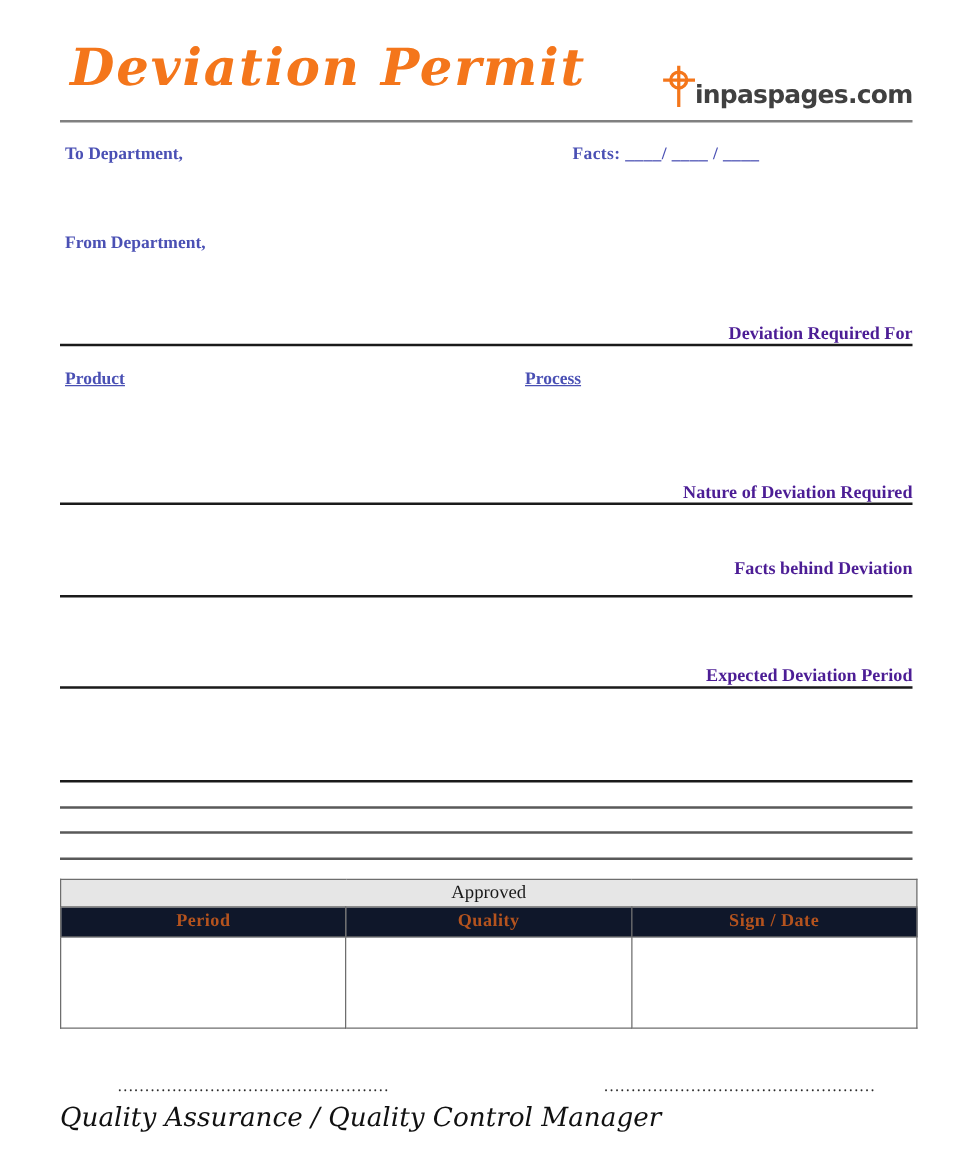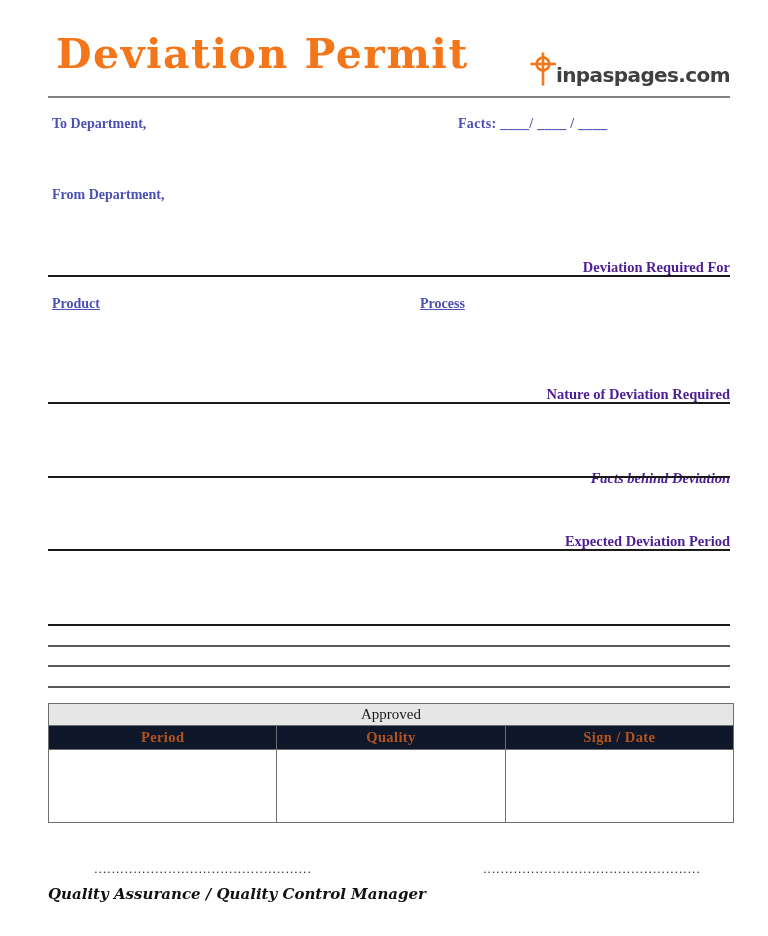--- a/index.html
+++ b/index.html
@@ -28,20 +28,21 @@
     left: 48px;
     top: 28px;
     width: 682px;
     height: 66px;
   }
   .doc-title {
     position: absolute;
     left: 8px;
     top: 0px;
     font-family: "DejaVu Serif", "Liberation Serif", serif;
+    font-style: italic;
     font-weight: bold;
     font-size: 41px;
     line-height: 52px;
     letter-spacing: 1.5px;
     color: #f4761b;
     white-space: nowrap;
   }
   .brand {
     position: absolute;
     right: 0px;
@@ -100,21 +101,21 @@
     right: 38px;
     font-family: "Liberation Serif", "DejaVu Serif", serif;
     font-weight: bold;
     font-size: 14.5px;
     line-height: 18px;
     color: #4c1d95;
     white-space: nowrap;
   }
   .cap-1 { top: 258px; }
   .cap-2 { top: 385px; }
-  .cap-3 { top: 469px; font-style: italic; }
+  .cap-3 { top: 446px; }
   .cap-4 { top: 532px; }
   .cap-5 { top: 607px; }
 
   
   .rule-dark {
     position: absolute;
     left: 48px;
     width: 682px;
     height: 0;
     border-top: 2px solid #1a1a1a;
@@ -187,22 +188,22 @@
     color: #2b2b2b;
     letter-spacing: 1.1px;
     overflow: hidden;
     white-space: nowrap;
     height: 14px;
   }
   .sig-name {
     margin-top: 8px;
     font-family: "DejaVu Serif", "Liberation Serif", serif;
     font-style: italic;
-    font-weight: bold;
-    font-size: 15px;
+    font-weight: normal;
+    font-size: 21px;
     line-height: 20px;
     color: #111111;
     white-space: nowrap;
   }
 </style>
 </head>
 <body>
 
 <div class="page">
 

